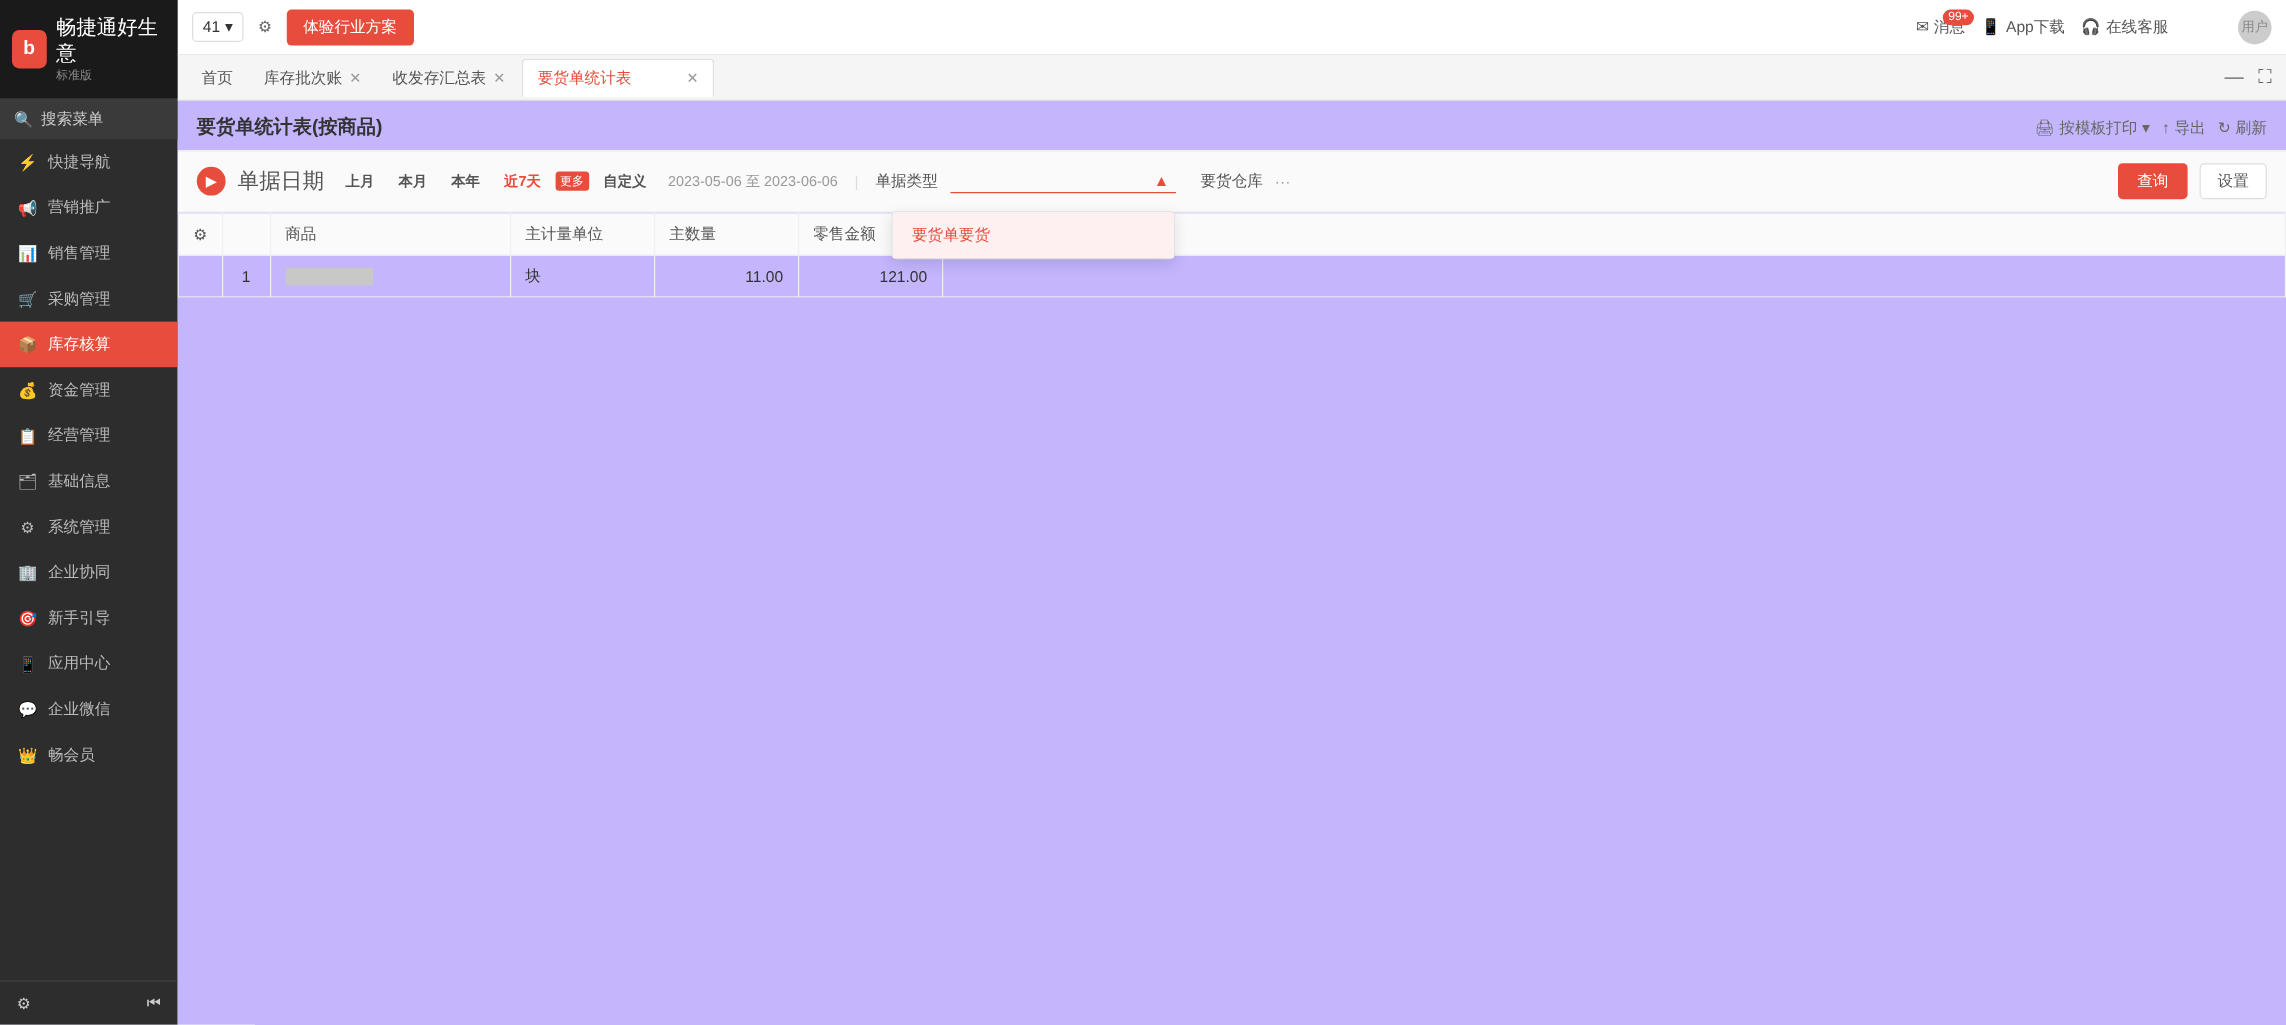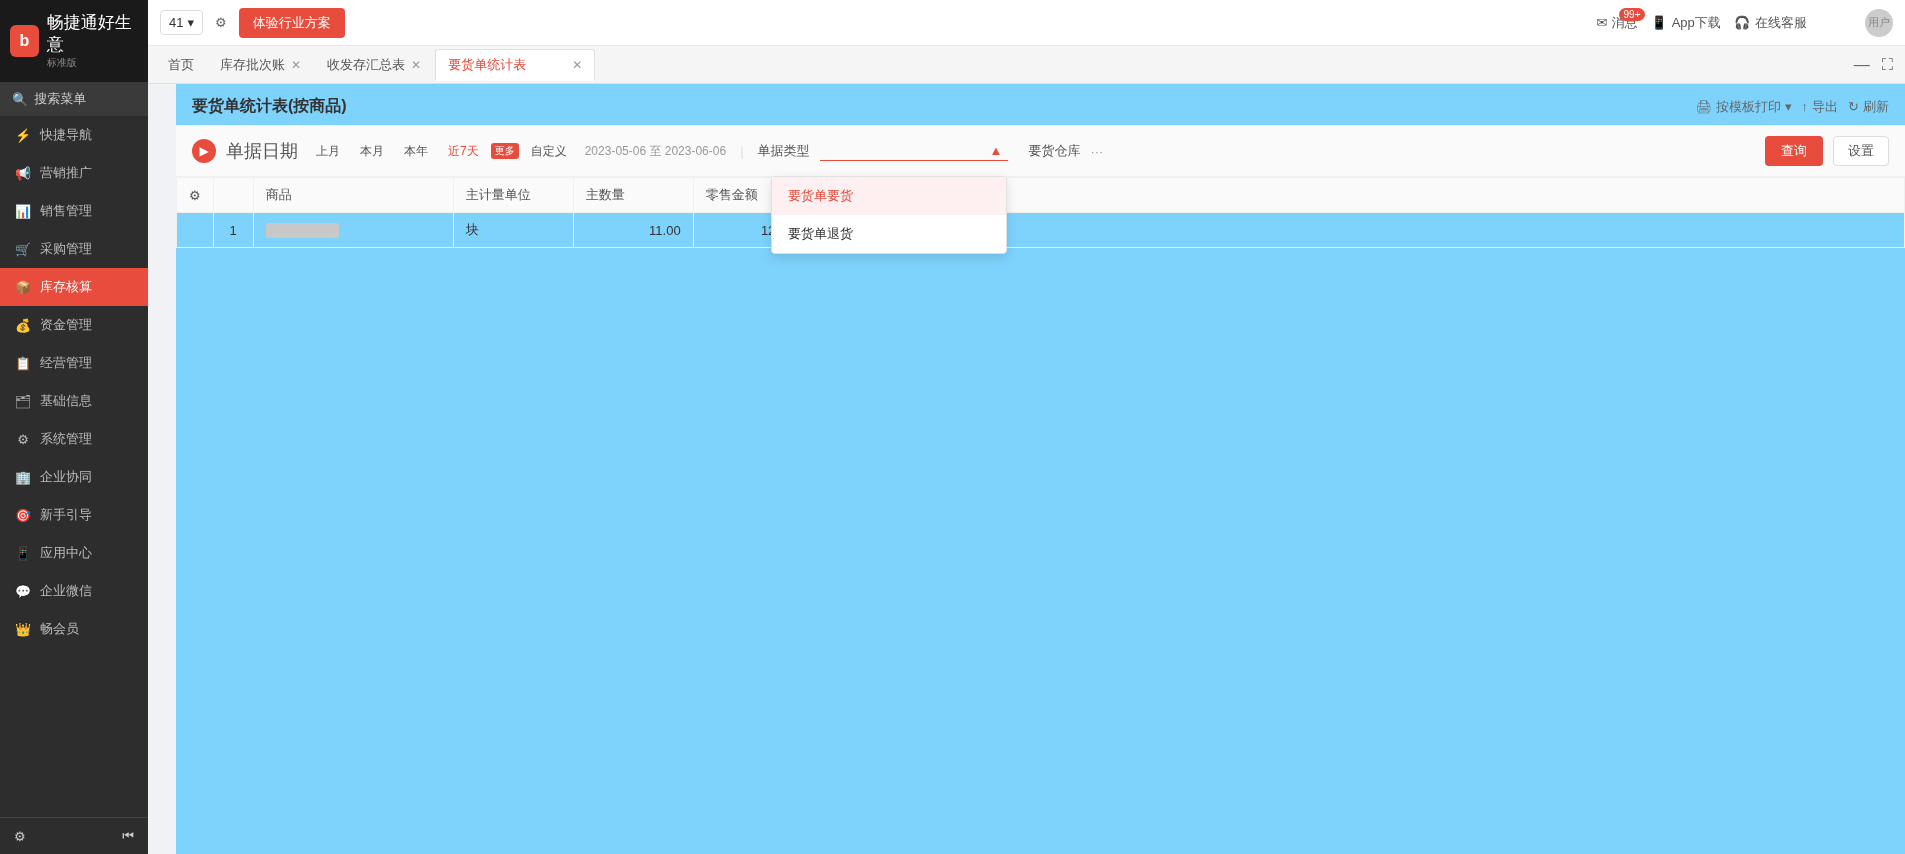--- a/index.html
+++ b/index.html
@@ -122,24 +122,23 @@
       border-radius: 3px 3px 0 0;
     }
     .tab-item.active { background: white; color: #e74c3c; border: 1px solid #e0e0e0; border-bottom: 1px solid white; gap: 44px; }
     .tab-item .tab-close { color: #999; font-size: 12px; margin-left: 2px; }
     .tabs-right { margin-left: auto; display: flex; align-items: center; gap: 4px; }
     .tabs-right .icon-btn { cursor: pointer; color: #666; font-size: 16px; padding: 4px; }
 
     
     .content {
       flex: 1;
-      background: #7dd3fc;
+      background: #c4b5fd;
       overflow: auto;
       position: relative;
-      margin-left: 28px;
     }
 
     
     .page-header {
       display: flex; align-items: center; justify-content: space-between;
       padding: 12px 16px 8px;
       border-bottom: 1px solid #f0f0f0;
     }
     .page-title { font-size: 16px; font-weight: bold; color: #333; }
     .page-actions { display: flex; align-items: center; gap: 10px; }
@@ -160,21 +159,21 @@
       width: 24px; height: 24px;
       background: #e74c3c; color: white;
       border-radius: 50%;
       display: flex; align-items: center; justify-content: center;
       cursor: pointer; font-size: 12px; flex-shrink: 0;
     }
     .filter-label { color: #555; white-space: nowrap; font-size: 18px; }
     .date-btns { display: flex; gap: 4px; align-items: center; }
     .date-btn {
       padding: 3px 8px; border: none; background: none;
-      color: #555; cursor: pointer; font-size: 12px;
+      color: #555; cursor: pointer; font-size: 12px; font-weight: bold;
     }
     .date-btn.active { color: #e74c3c; }
     .date-badge {
       background: #e74c3c; color: white; font-size: 10px;
       border-radius: 3px; padding: 1px 4px;
     }
     .date-range { color: #999; font-size: 12px; }
     .filter-divider { color: #ddd; margin: 0 4px; }
     .type-label { color: #555; font-size: 13px; white-space: nowrap; }
     .type-select {
@@ -437,23 +436,20 @@
 
       <span class="warehouse-label">要货仓库</span>
       <span class="warehouse-dots">···</span>
 
       <button class="btn-query">查询</button>
       <button class="btn-setting">设置</button>
 
       <div class="dropdown-menu">
         <div class="dropdown-item selected">
           <span>要货单要货</span>
-        </div>
-        <div class="dropdown-item">
-          <span>要货单退货</span>
         </div>
       </div>
     </div>
 
     <div class="table-container">
       <table>
         <thead>
           <tr>
             <th class="settings-th td-center">
               <span>⚙</span>

